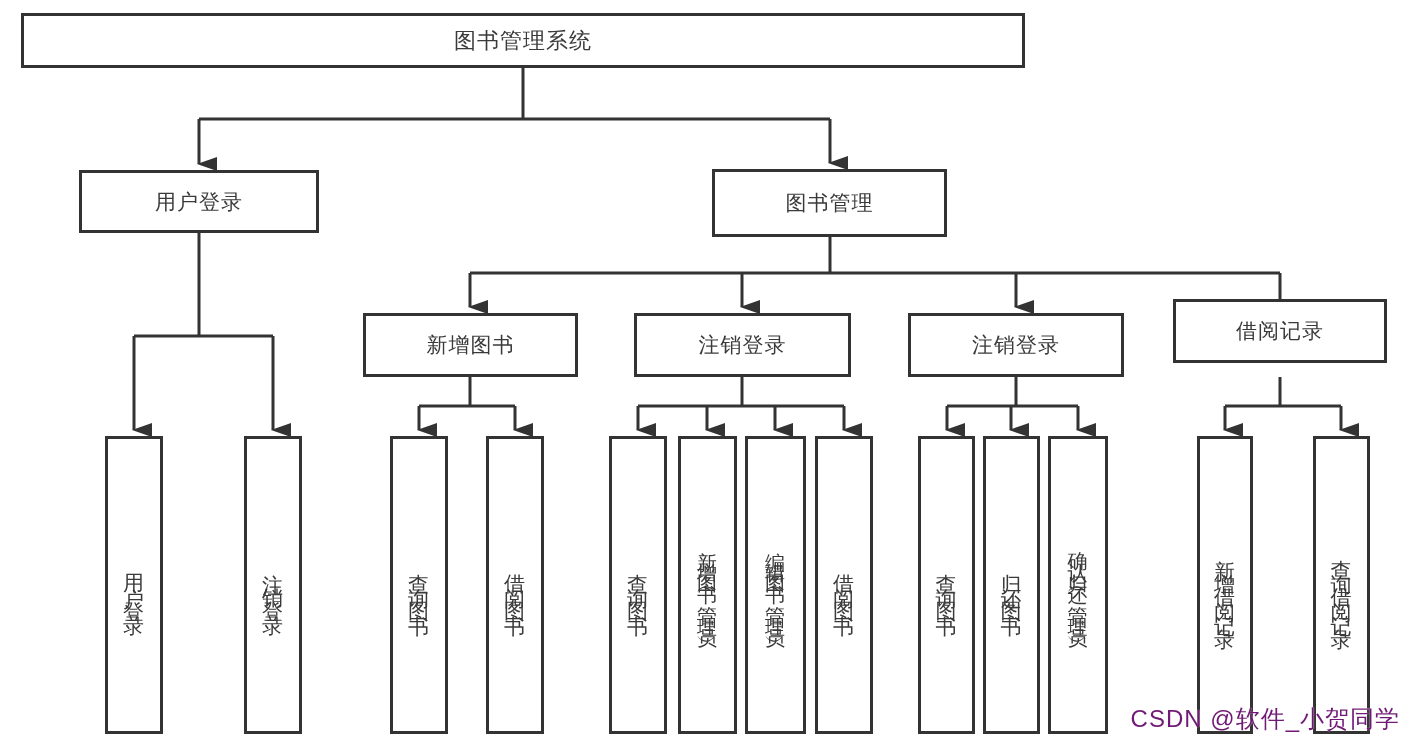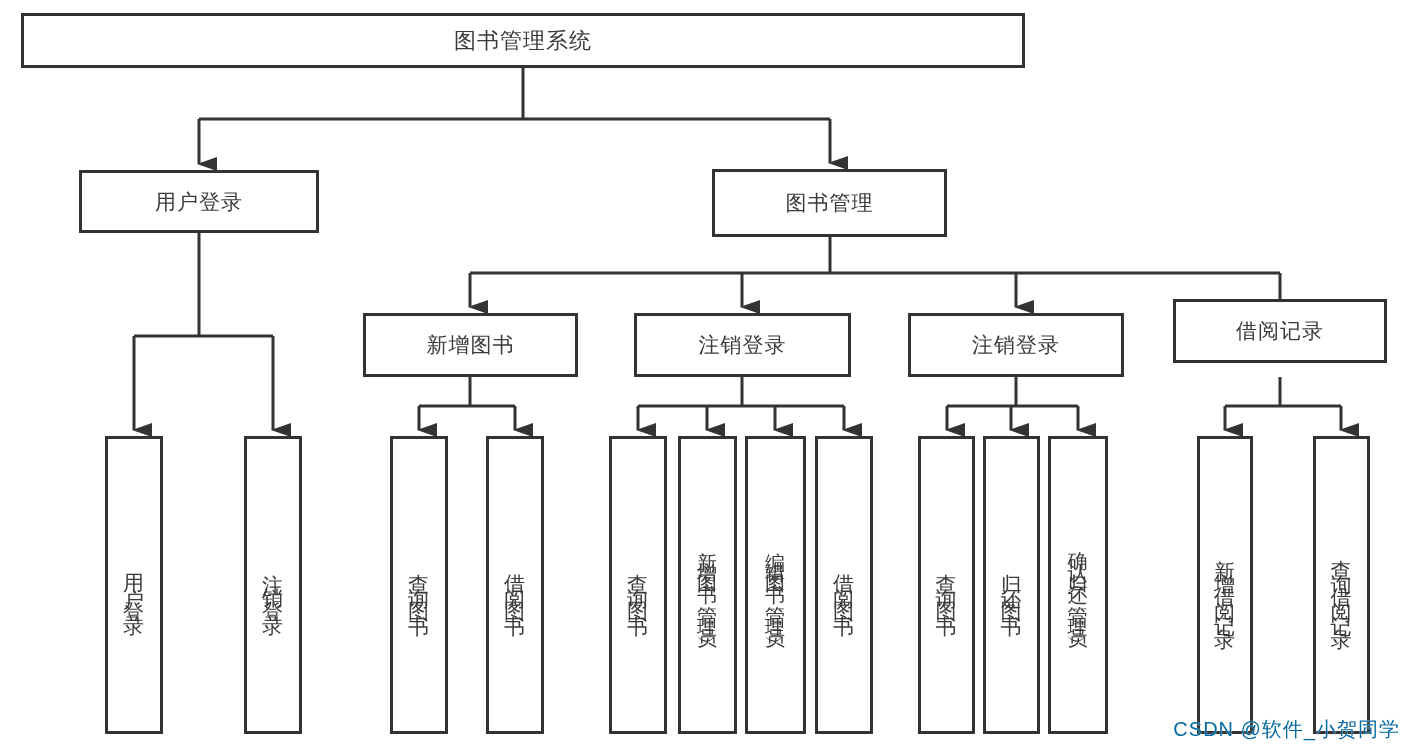--- a/index.html
+++ b/index.html
@@ -41,23 +41,23 @@
     white-space: nowrap;
   }
   .vnode.long span {
     font-size: 20px;
     letter-spacing: 11px;
   }
 
   #watermark {
     position: absolute;
     right: 5px;
-    bottom: 4px;
-    font-size: 20px;
-    color: #0369a1;
+    bottom: 12px;
+    font-size: 24px;
+    color: #701a75;
     letter-spacing: 1px;
     text-shadow: 0 0 1px #ffffff;
   }
 </style>
 </head>
 <body>
 
 <div id="canvas">
 
   <svg id="connectors" viewBox="0 0 1405 747" xmlns="http://www.w3.org/2000/svg">

